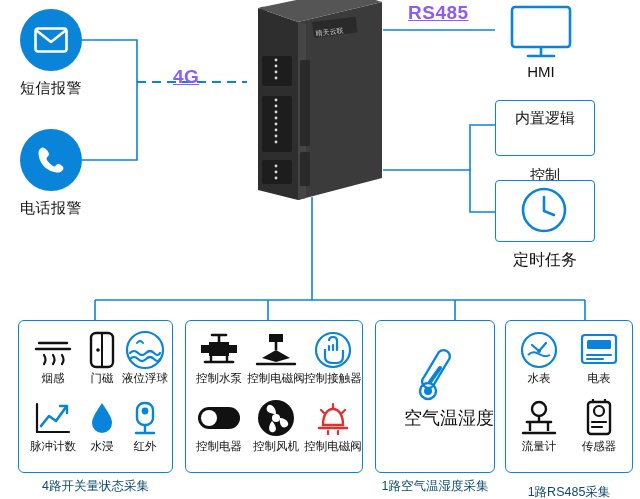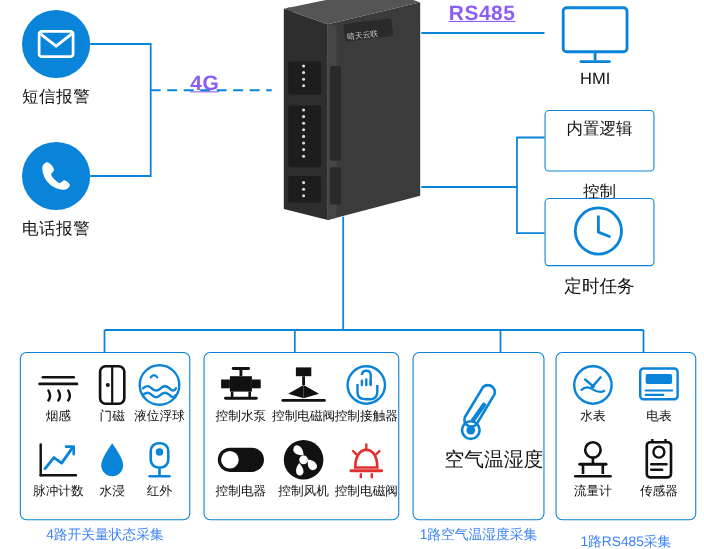--- a/index.html
+++ b/index.html
@@ -66,21 +66,21 @@
     position:absolute;
     border:1.6px solid #0a84d8;
     border-radius:6px;
     box-sizing:border-box;
     background:#fff;
   }
   .panel-caption{
     position:absolute;
     text-align:center;
     font-size:12.5px;
-    color:#3b82f6;
+    color:#0c4a6e;
     white-space:nowrap;
   }
   .cell{
     position:absolute;
     width:62px;
     text-align:center;
   }
   .cell .ic{
     height:40px;
     display:flex;align-items:center;justify-content:center;

